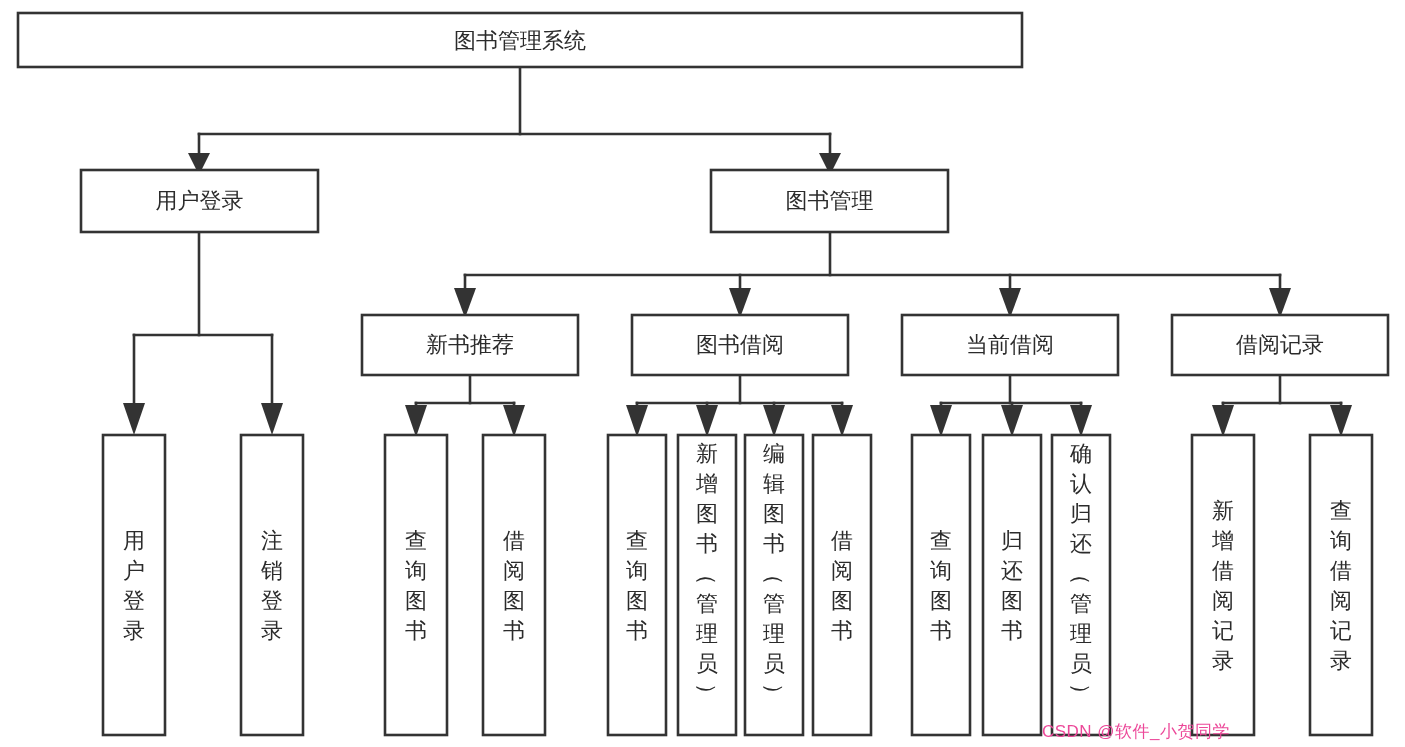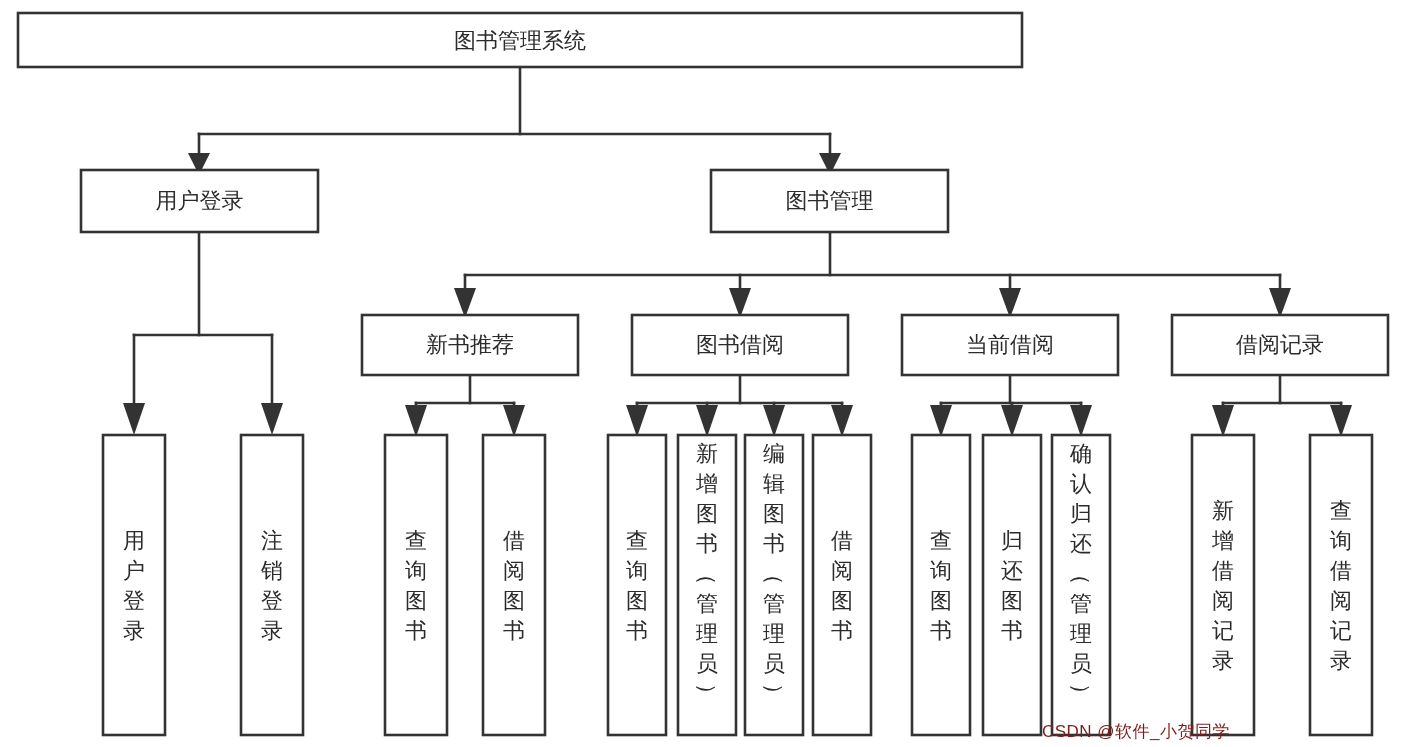--- a/index.html
+++ b/index.html
@@ -53,21 +53,21 @@
     font-size: 22px;
     fill: #2b2b2b;
     text-anchor: middle;
   }
   .watermark {
     position: absolute;
     right: 8px;
     bottom: 4px;
     font-family: "Liberation Sans", "DejaVu Sans", sans-serif;
     font-size: 17px;
-    color: #7f1d1d;
+    color: #ec4899;
     letter-spacing: 0.5px;
     white-space: nowrap;
     pointer-events: none;
   }
 </style>
 </head>
 <body>
 
 <div id="diagram-root">
 

